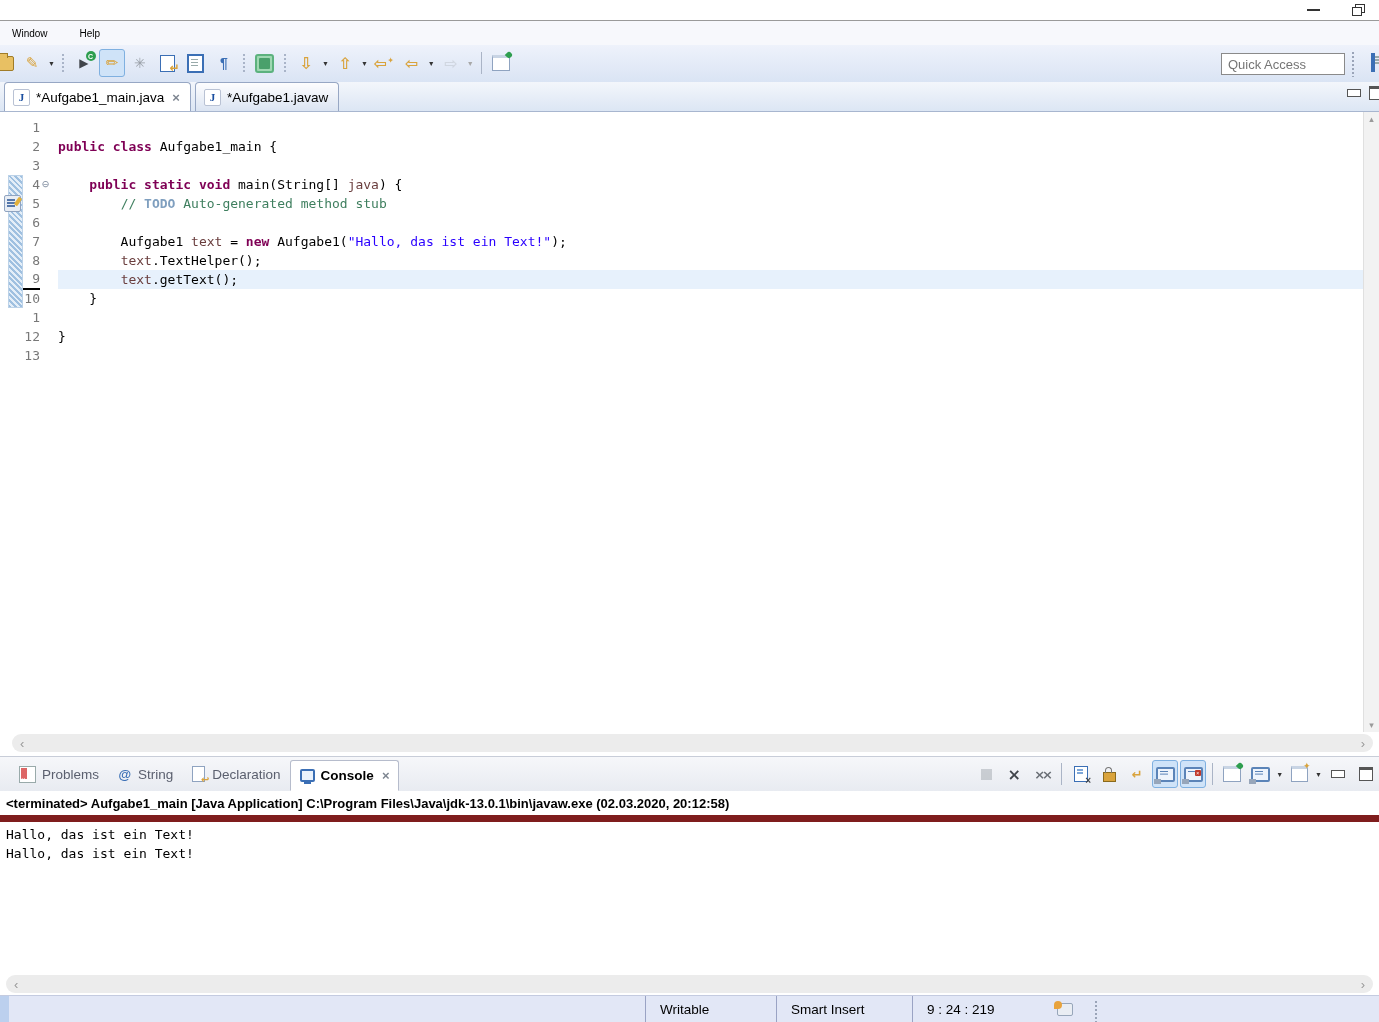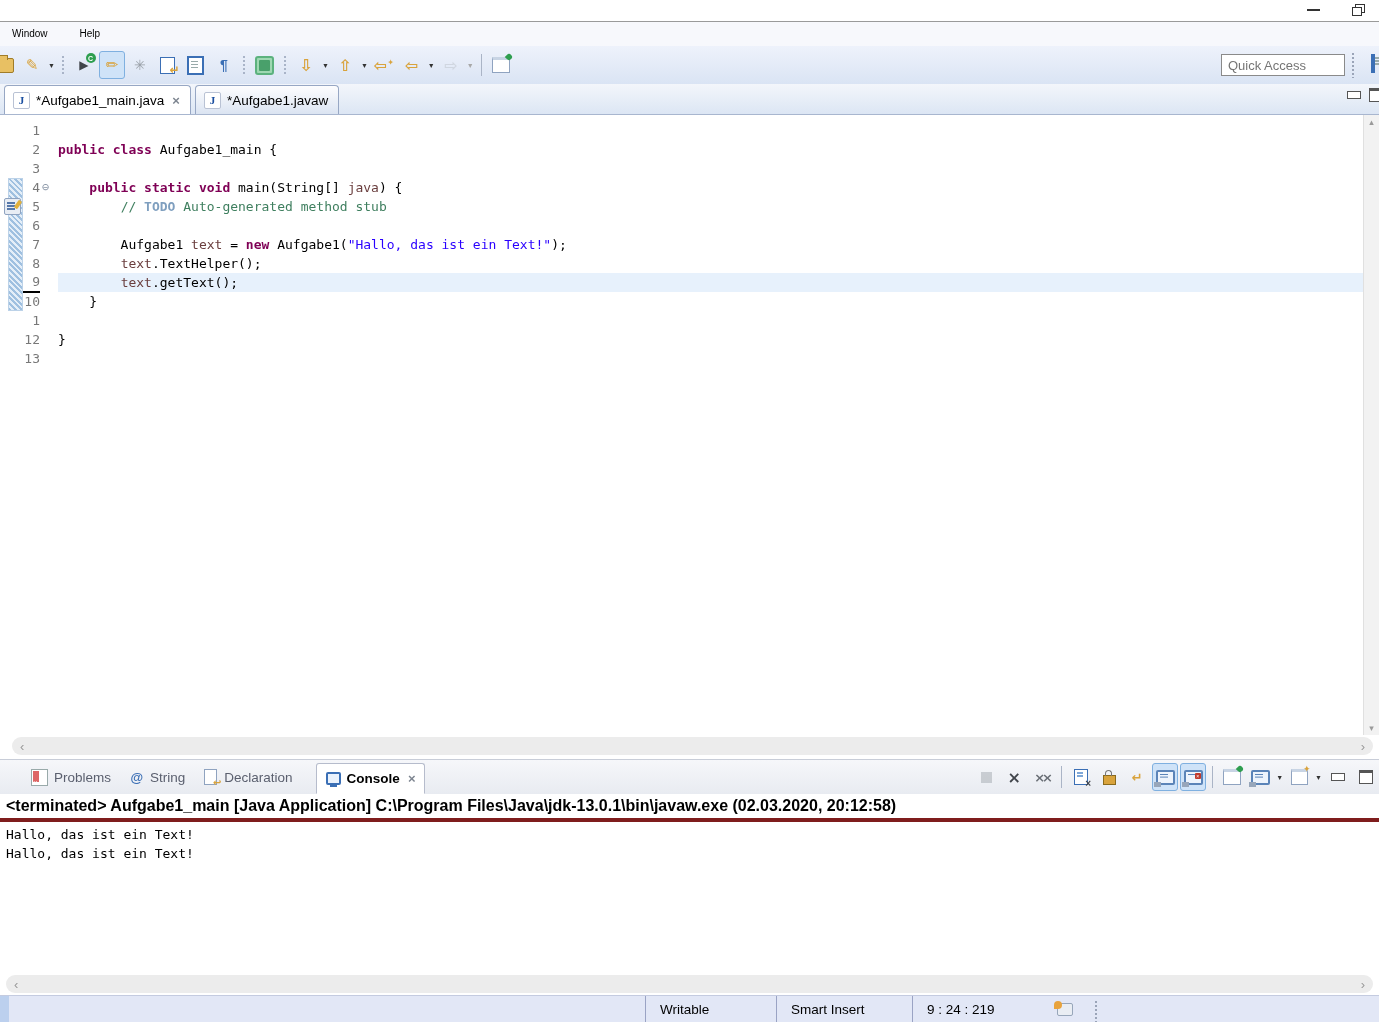--- a/index.html
+++ b/index.html
@@ -92,34 +92,34 @@
   .hs-track{position:absolute;left:12px;right:6px;top:2px;height:18px;background:#ececec;
         border-radius:9px;display:flex;align-items:center;justify-content:space-between;
         color:#9a9a9a;font-size:13px;padding:0 8px;}
 
   
   .console-tabs{flex:0 0 32px;background:linear-gradient(#f6f7fa,#e8ebf1);
         display:flex;align-items:center;position:relative;border-top:1px solid #c8cdd8;}
   .ctab{display:flex;align-items:center;gap:6px;padding:0 9px;height:26px;font-size:13.5px;
         color:#5a5f6e;white-space:nowrap;}
   .ctab.active{background:#fff;border:1px solid #b6bccc;border-bottom-color:#fff;
-        border-radius:3px 3px 0 0;color:#000;font-weight:bold;margin-top:3px;height:29px;margin-left:14px;}
+        border-radius:3px 3px 0 0;color:#000;font-weight:bold;margin-top:3px;height:29px;}
   .ctab .tclose{font-weight:bold;}
   .cicon{width:15px;height:15px;display:inline-flex;align-items:center;justify-content:center;position:relative;}
   .ic-problems{border:1px solid #9aa;background:#fff;}
   .ic-problems:before{content:"";position:absolute;left:1px;top:1px;width:6px;height:11px;background:#d66;}
   .ic-problems:after{content:"×";position:absolute;left:1px;bottom:-2px;font-size:8px;color:#fff;}
   .ic-at{color:#3b6fb5;font-weight:bold;font-size:13px;font-style:italic;}
   .ic-doc{border:1px solid #8fa3c0;background:#fff;width:11px;height:14px;}
   .ic-doc:after{content:"↩";position:absolute;right:-3px;bottom:-3px;color:#d9a33c;font-size:10px;font-weight:bold;}
   .ic-monitor{border:2px solid #3b6fb5;background:#eaf2fc;width:12px;height:9px;border-radius:2px;}
   .ic-monitor:after{content:"";position:absolute;bottom:-1px;left:4px;width:7px;height:2px;background:#3b6fb5;}
   .console-toolbar{position:absolute;right:14px;top:3px;display:flex;align-items:center;}
   .console-status{flex:0 0 24px;background:#fff;display:flex;align-items:center;
-        font-size:16px;font-weight:bold;padding-left:6px;border-bottom:4px solid #7f1d1d;}
+        font-size:13px;font-weight:bold;padding-left:6px;border-bottom:7px solid #7f1d1d;}
   .console-out{flex:0 0 148px;background:#fff;
         font-family:"DejaVu Sans Mono","Liberation Mono",monospace;font-size:13px;
         line-height:19px;padding:3px 0 0 6px;}
   .con-hscroll{flex:0 0 22px;background:#fff;position:relative;}
 
   
   .statusbar{flex:1;background:#e2e7f6;border-top:1px solid #c4cbe0;display:flex;align-items:stretch;
         font-size:13.5px;}
   .sb-spacer{flex:0 0 645px;position:relative;}
   .sb-trim{position:absolute;left:0;top:0;width:9px;height:100%;background:#bcd0ee;}
@@ -379,21 +379,21 @@
   </div>
 
   <div class="ed-hscroll">
     <div class="hs-track">
       <span id="hs-left-1">‹</span>
       <span id="hs-right-1">›</span>
     </div>
   </div>
 
   <div class="console-tabs">
-    <span id="console-tabs" style="display:flex;align-items:center;height:100%;padding-left:22px;">
+    <span id="console-tabs" style="display:flex;align-items:center;height:100%;padding-left:10px;">
         <span class="ctab">
           <span class="cicon ic-problems"></span>
           <span>Problems</span>
         </span>
         <span class="ctab">
           <span class="cicon ic-at">@</span>
           <span>String</span>
         </span>
         <span class="ctab">
           <span class="cicon">

